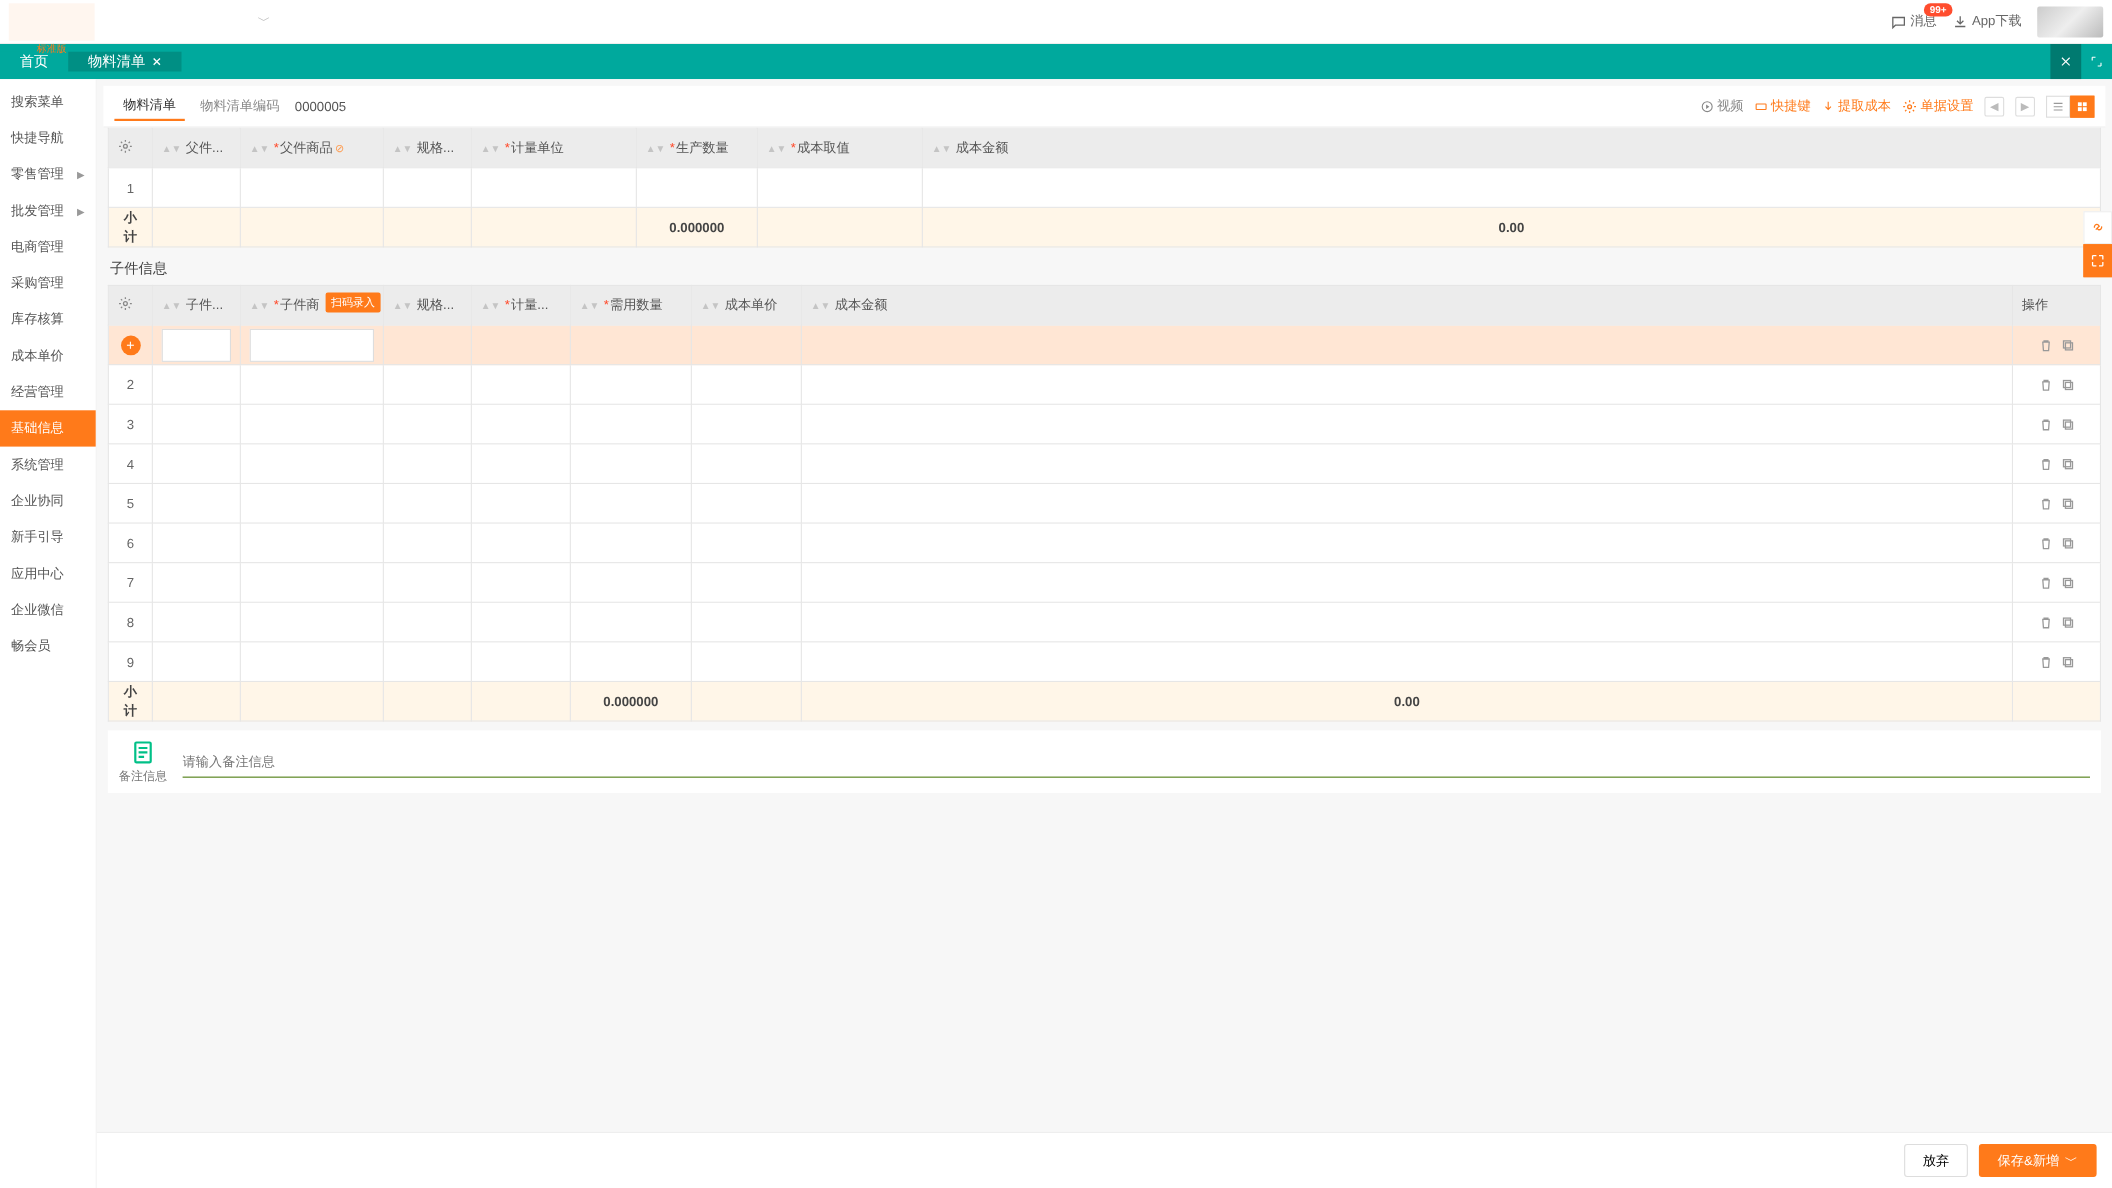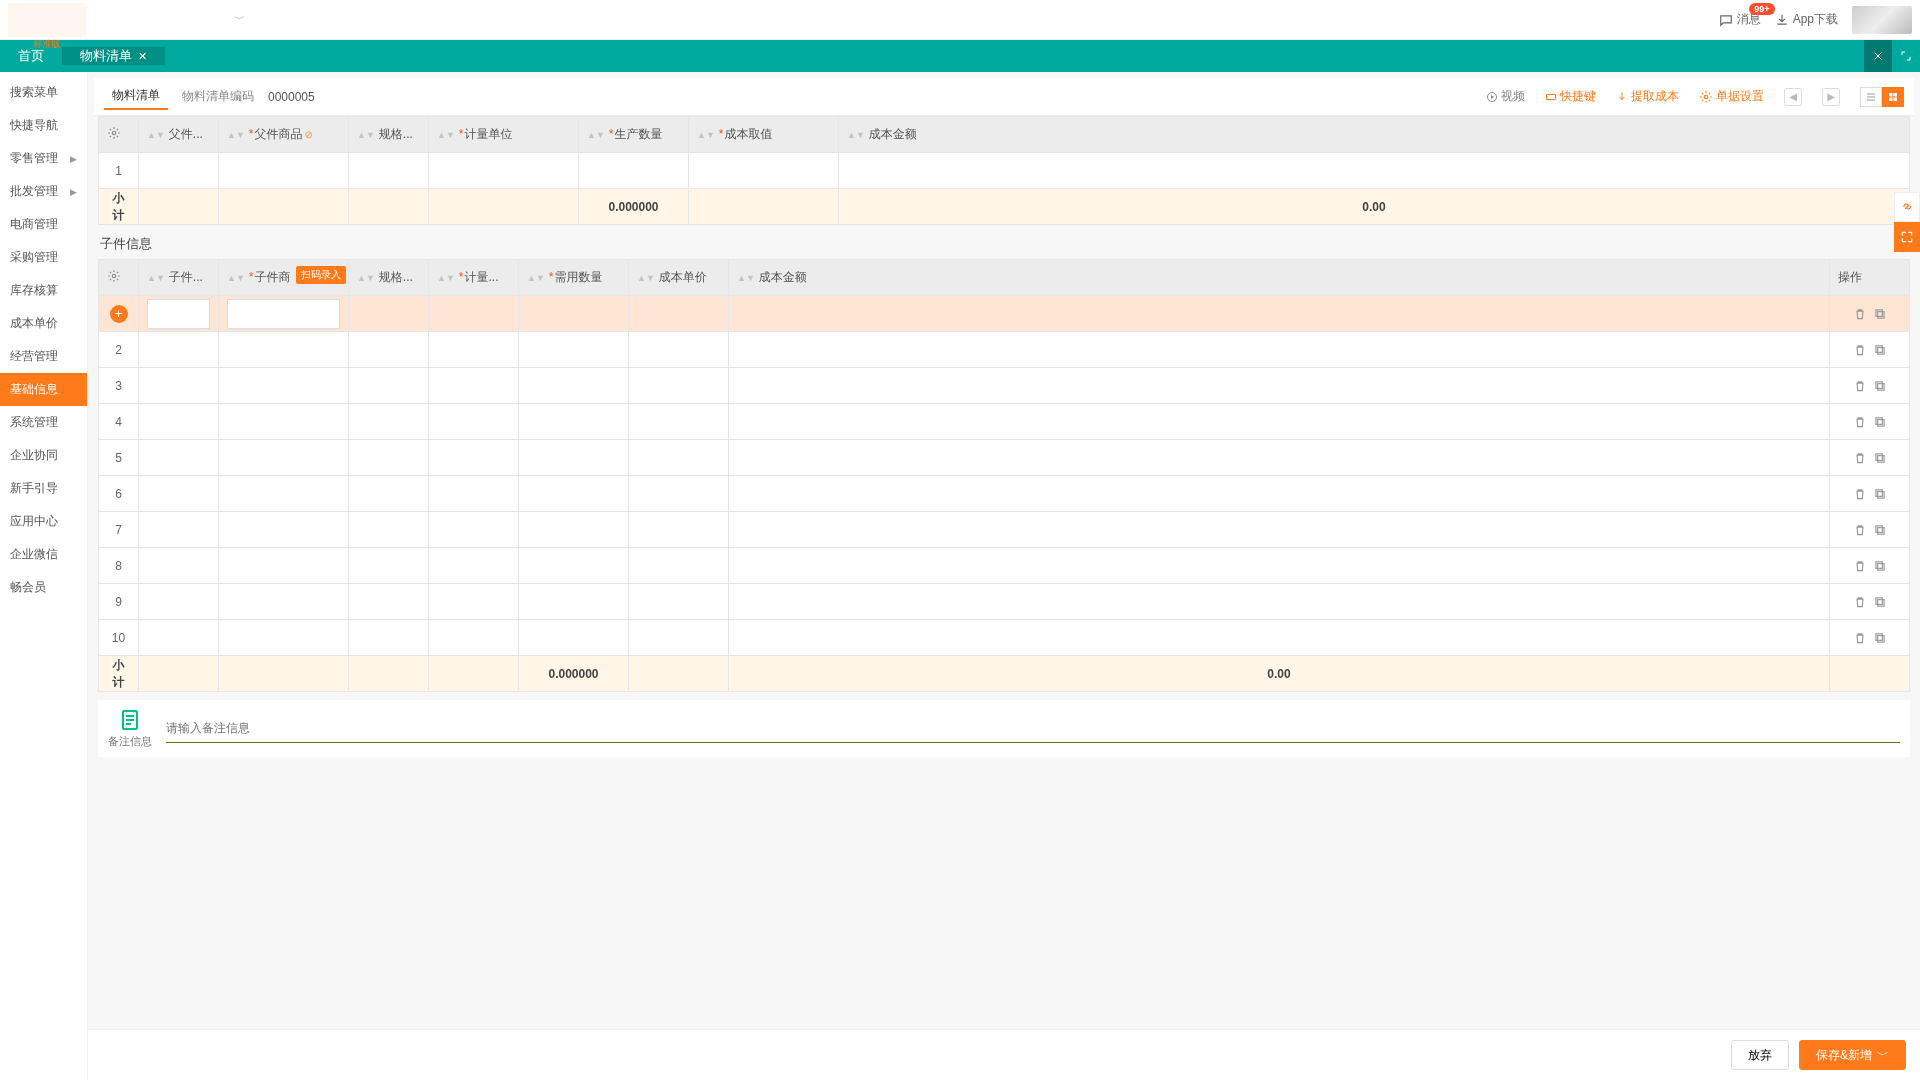--- a/index.html
+++ b/index.html
@@ -36,21 +36,21 @@
 .side-caret { font-size: 9px; color: #999; }
 
 .main { flex: 1; display: flex; flex-direction: column; background: #f7f7f7; position: relative; }
 
 
 .sub-bar { height: 38px; background: #fff; display: flex; align-items: center; padding: 0 10px; gap: 14px; border-bottom: 1px solid #eee; margin: 6px 6px 0 6px; }
 .sub-tab { padding: 4px 8px; color: #666; cursor: pointer; font-size: 12px; }
 .sub-tab.active { color: #333; border-bottom: 2px solid #ff7a1a; }
 .code-lbl { color: #888; }
 .code-val { color: #555; }
-.sub-tools { margin-left: auto; display: flex; align-items: center; gap: 20px; }
+.sub-tools { margin-left: auto; display: flex; align-items: center; gap: 10px; }
 .tool-link { display: flex; align-items: center; gap: 3px; color: #ff7a1a; cursor: pointer; font-size: 12px; }
 .tool-link.gray { color: #888; }
 .pager-btn { width: 18px; height: 18px; border: 1px solid #ddd; display: flex; align-items: center; justify-content: center; color: #bbb; cursor: pointer; border-radius: 2px; font-size: 10px; }
 .view-toggle { display: flex; }
 .view-btn { width: 22px; height: 20px; border: 1px solid #ddd; display: flex; align-items: center; justify-content: center; cursor: pointer; background: #fff; }
 .view-btn.active { background: #ff7a1a; border-color: #ff7a1a; color: #fff; }
 
 
 .content { flex: 1; padding: 0 10px 10px 10px; overflow: auto; }
 .section-title { font-size: 13px; color: #444; margin: 10px 0 6px 2px; }
@@ -519,41 +519,20 @@
                   <svg class="op-ic" viewBox="0 0 24 24">
                     <path fill="none" stroke="#999" stroke-width="2" d="M6 7h12M9 7V5h6v2m-8 0l1 13h8l1-13"></path>
                   </svg>
                   <svg class="op-ic" viewBox="0 0 24 24">
                     <rect x="8" y="8" width="11" height="11" fill="none" stroke="#999" stroke-width="2"></rect>
                     <rect x="5" y="5" width="11" height="11" fill="none" stroke="#999" stroke-width="2"></rect>
                   </svg>
                 </div>
               </td>
             </tr>
-            <tr>
-              <td class="rownum">10</td>
-              <td></td>
-              <td></td>
-              <td></td>
-              <td></td>
-              <td class="right"></td>
-              <td class="right"></td>
-              <td class="right"></td>
-              <td class="center">
-                <div class="row-ops">
-                  <svg class="op-ic" viewBox="0 0 24 24">
-                    <path fill="none" stroke="#999" stroke-width="2" d="M6 7h12M9 7V5h6v2m-8 0l1 13h8l1-13"></path>
-                  </svg>
-                  <svg class="op-ic" viewBox="0 0 24 24">
-                    <rect x="8" y="8" width="11" height="11" fill="none" stroke="#999" stroke-width="2"></rect>
-                    <rect x="5" y="5" width="11" height="11" fill="none" stroke="#999" stroke-width="2"></rect>
-                  </svg>
-                </div>
-              </td>
-            </tr>
             <tr class="subtotal">
               <td class="center">小计</td>
               <td></td>
               <td></td>
               <td></td>
               <td></td>
               <td class="right">0.000000</td>
               <td class="right"></td>
               <td class="right">0.00</td>
               <td></td>

